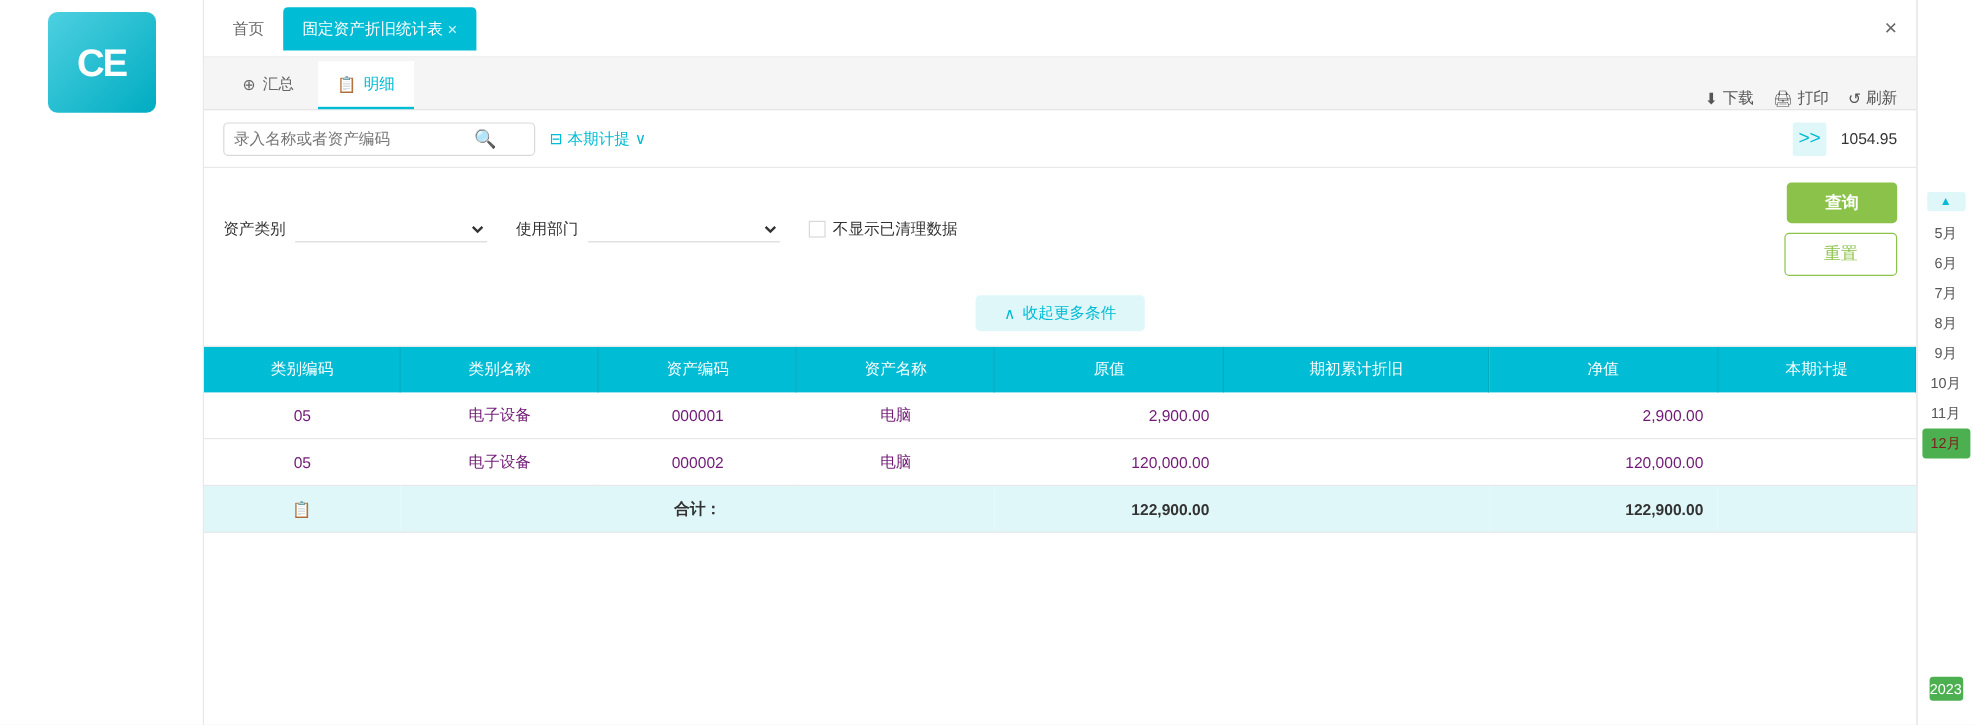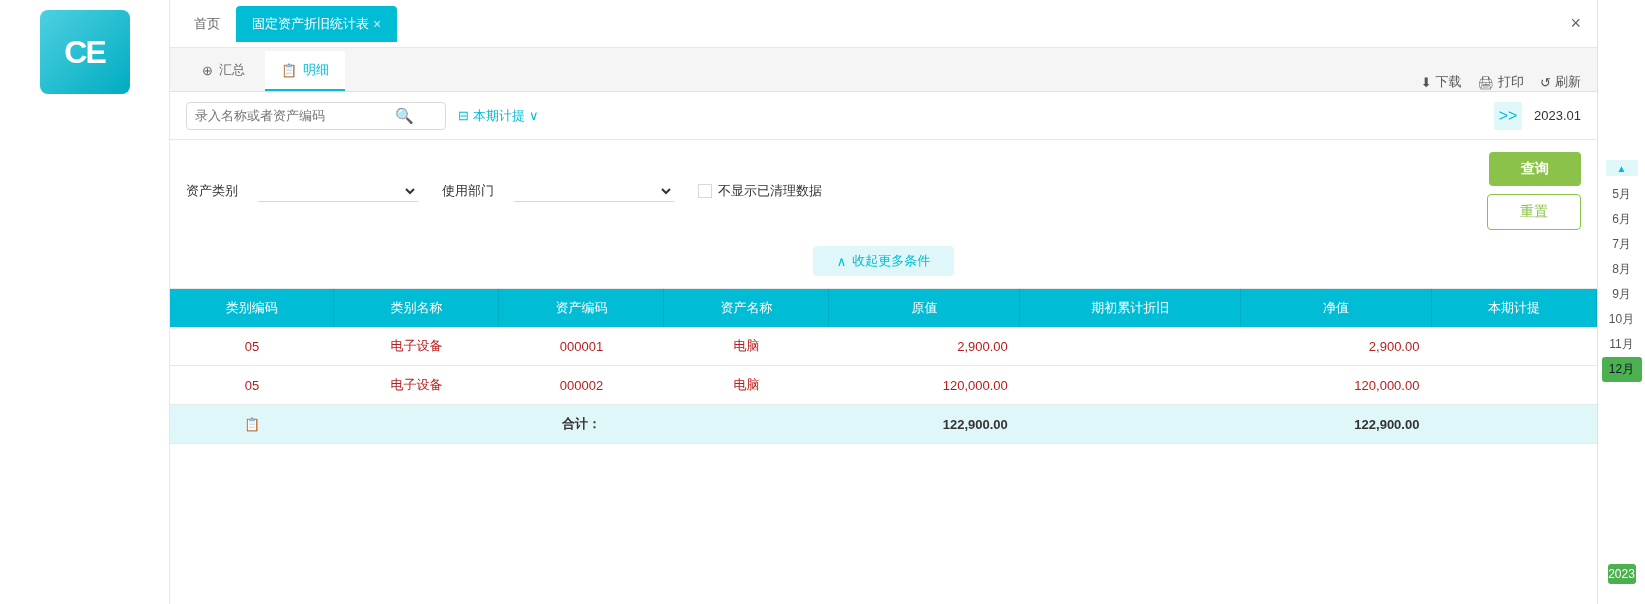--- a/index.html
+++ b/index.html
@@ -189,21 +189,21 @@
     }
     .adv-filter-row {
       display: flex;
       align-items: center;
       gap: 24px;
       margin-bottom: 8px;
     }
     .filter-field {
       display: flex;
       align-items: center;
-      gap: 20px;
+      gap: 8px;
     }
     .filter-label {
       font-size: 13px;
       color: #333;
       white-space: nowrap;
     }
     .filter-select {
       border: none;
       border-bottom: 1px solid #d9d9d9;
       padding: 2px 4px;
@@ -291,21 +291,21 @@
       text-align: center;
       border-right: 1px solid #00acc1;
       white-space: nowrap;
     }
     tbody tr {
       border-bottom: 1px solid #e8e8e8;
     }
     tbody td {
       padding: 10px 12px;
       font-size: 13px;
-      color: #b91c1c;
+      color: #701a75;
       text-align: center;
     }
     tbody td.num { text-align: right; }
     tbody tr.subtotal {
       background: #e0f7fa;
       font-weight: bold;
     }
     tbody tr.subtotal td { color: #333; }
 
     
@@ -325,21 +325,21 @@
       width: 40px;
       text-align: center;
       font-size: 12px;
       color: #555;
       cursor: pointer;
       padding: 4px 0;
       border-radius: 3px;
     }
     .month-btn.active {
       background: #4caf50;
-      color: #0f172a;
+      color: #7f1d1d;
       border-radius: 3px;
     }
     .scroll-up-btn, .scroll-down-btn {
       width: 32px;
       height: 16px;
       background: #e0f7fa;
       color: #00bcd4;
       display: flex;
       align-items: center;
       justify-content: center;
@@ -409,21 +409,21 @@
     <div class="search-input-wrap">
       <input class="search-input" type="text" placeholder="录入名称或者资产编码" style="">
       <span class="search-icon-btn">🔍</span>
     </div>
     <div class="more-filter-btn">
       <span>⊟</span>
       <span>本期计提</span>
       <span>∨</span>
     </div>
     <button class="expand-btn">&gt;&gt;</button>
-    <span class="date-badge">2023.01</span>
+    <span class="date-badge">1054.95</span>
   </div>
 
   <div class="adv-filter">
     <div class="adv-filter-row">
       <div class="filter-field">
         <span class="filter-label">资产类别</span>
         <select class="filter-select">
           <option value=""></option>
           <option value="05">电子设备</option>
         </select>

